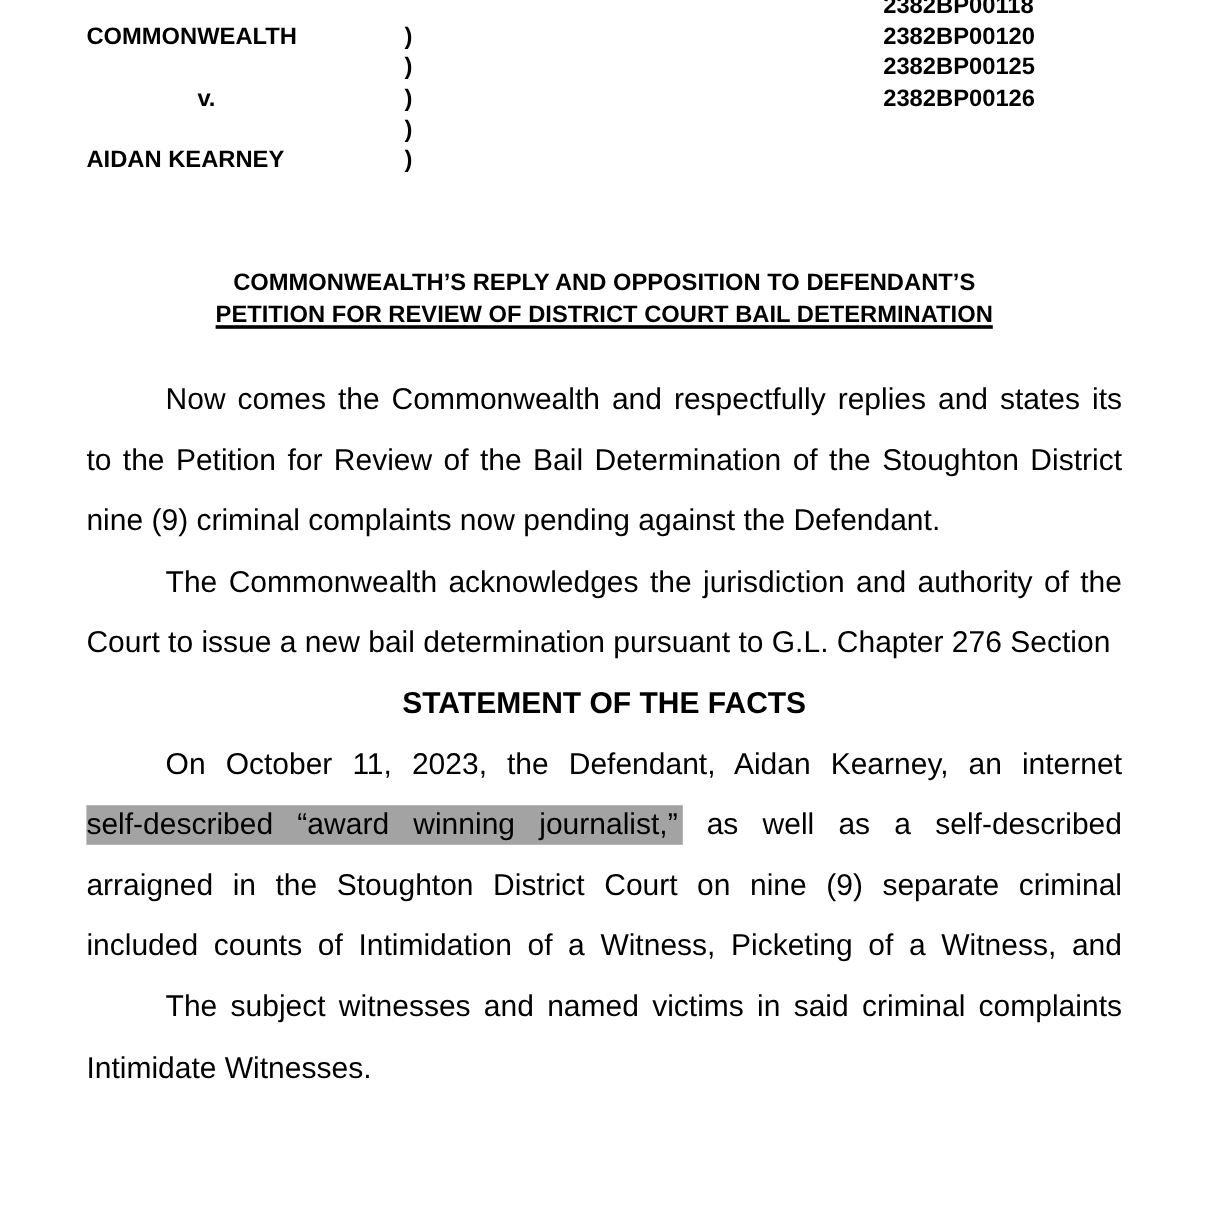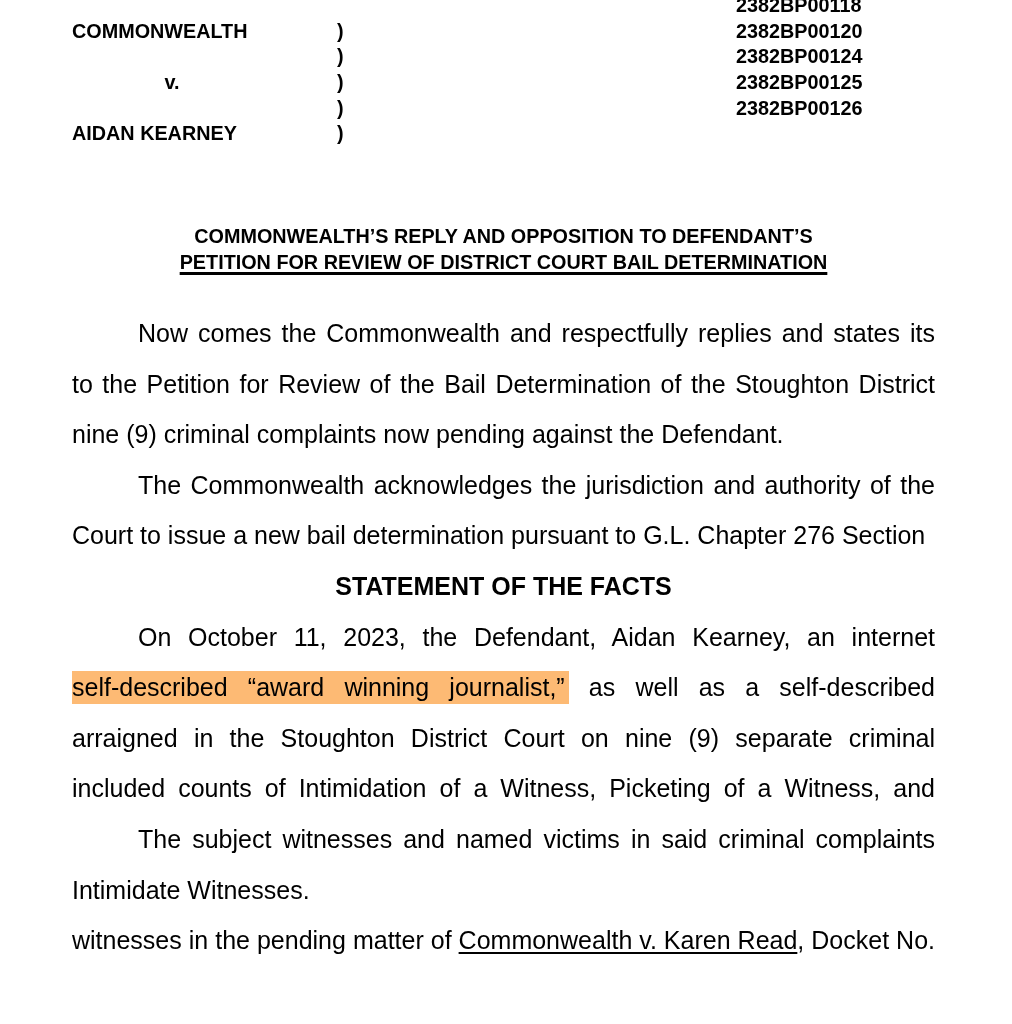--- a/index.html
+++ b/index.html
@@ -87,21 +87,20 @@
     <div class="cap-row">)</div>
     <div class="cap-row">)</div>
     <div class="cap-row">)</div>
     <div class="cap-row">)</div>
     <div class="cap-row"></div>
   </div>
 
   <div class="cap-col cap-dockets">
     <div class="cap-row">2382BP00118</div>
     <div class="cap-row">2382BP00120</div>
-    <div class="cap-row">2382BP00124</div>
     <div class="cap-row">2382BP00125</div>
     <div class="cap-row">2382BP00126</div>
   </div>
 
   <div class="content">
 
     <div class="title">
       <div>COMMONWEALTH’S REPLY AND OPPOSITION TO DEFENDANT’S</div>
       <div class="u-title">PETITION FOR REVIEW OF DISTRICT COURT BAIL DETERMINATION</div>
     </div>
@@ -113,23 +112,22 @@
       <div class="ln">nine (9) criminal complaints now pending against the Defendant.</div>
 
       <div class="ln just indent">The Commonwealth acknowledges the jurisdiction and authority of the Superior</div>
       <div class="ln">Court to issue a new bail determination pursuant to G.L. Chapter 276 Section 58.</div>
 
       <div class="ln heading">
         <span class="u-heading">STATEMENT OF THE FACTS</span>
       </div>
 
       <div class="ln just indent">On October 11, 2023, the Defendant, Aidan Kearney, an internet “blogger” and</div>
-      <div class="ln just"><span class="hl" style="background-color: #fdba74; margin-top: 36px;">self-described “award winning journalist,”</span><span> as well as a self-described “activist,” was</span></div>
+      <div class="ln just"><span class="hl" style="background-color: #a3a3a3; margin-top: 36px;">self-described “award winning journalist,”</span><span> as well as a self-described “activist,” was</span></div>
       <div class="ln just">arraigned in the Stoughton District Court on nine (9) separate criminal complaints which</div>
       <div class="ln just">included counts of Intimidation of a Witness, Picketing of a Witness, and Conspiracy to</div>
       <div class="ln just indent">The subject witnesses and named victims in said criminal complaints are all</div>
 
       <div class="ln">Intimidate Witnesses.</div>
-      <div class="ln just"><span>witnesses in the pending matter of </span><span class="u-case">Commonwealth v. Karen Read</span><span>, Docket No.</span></div>
 
     </div>
   </div>
 </div>
 
 </body></html>

